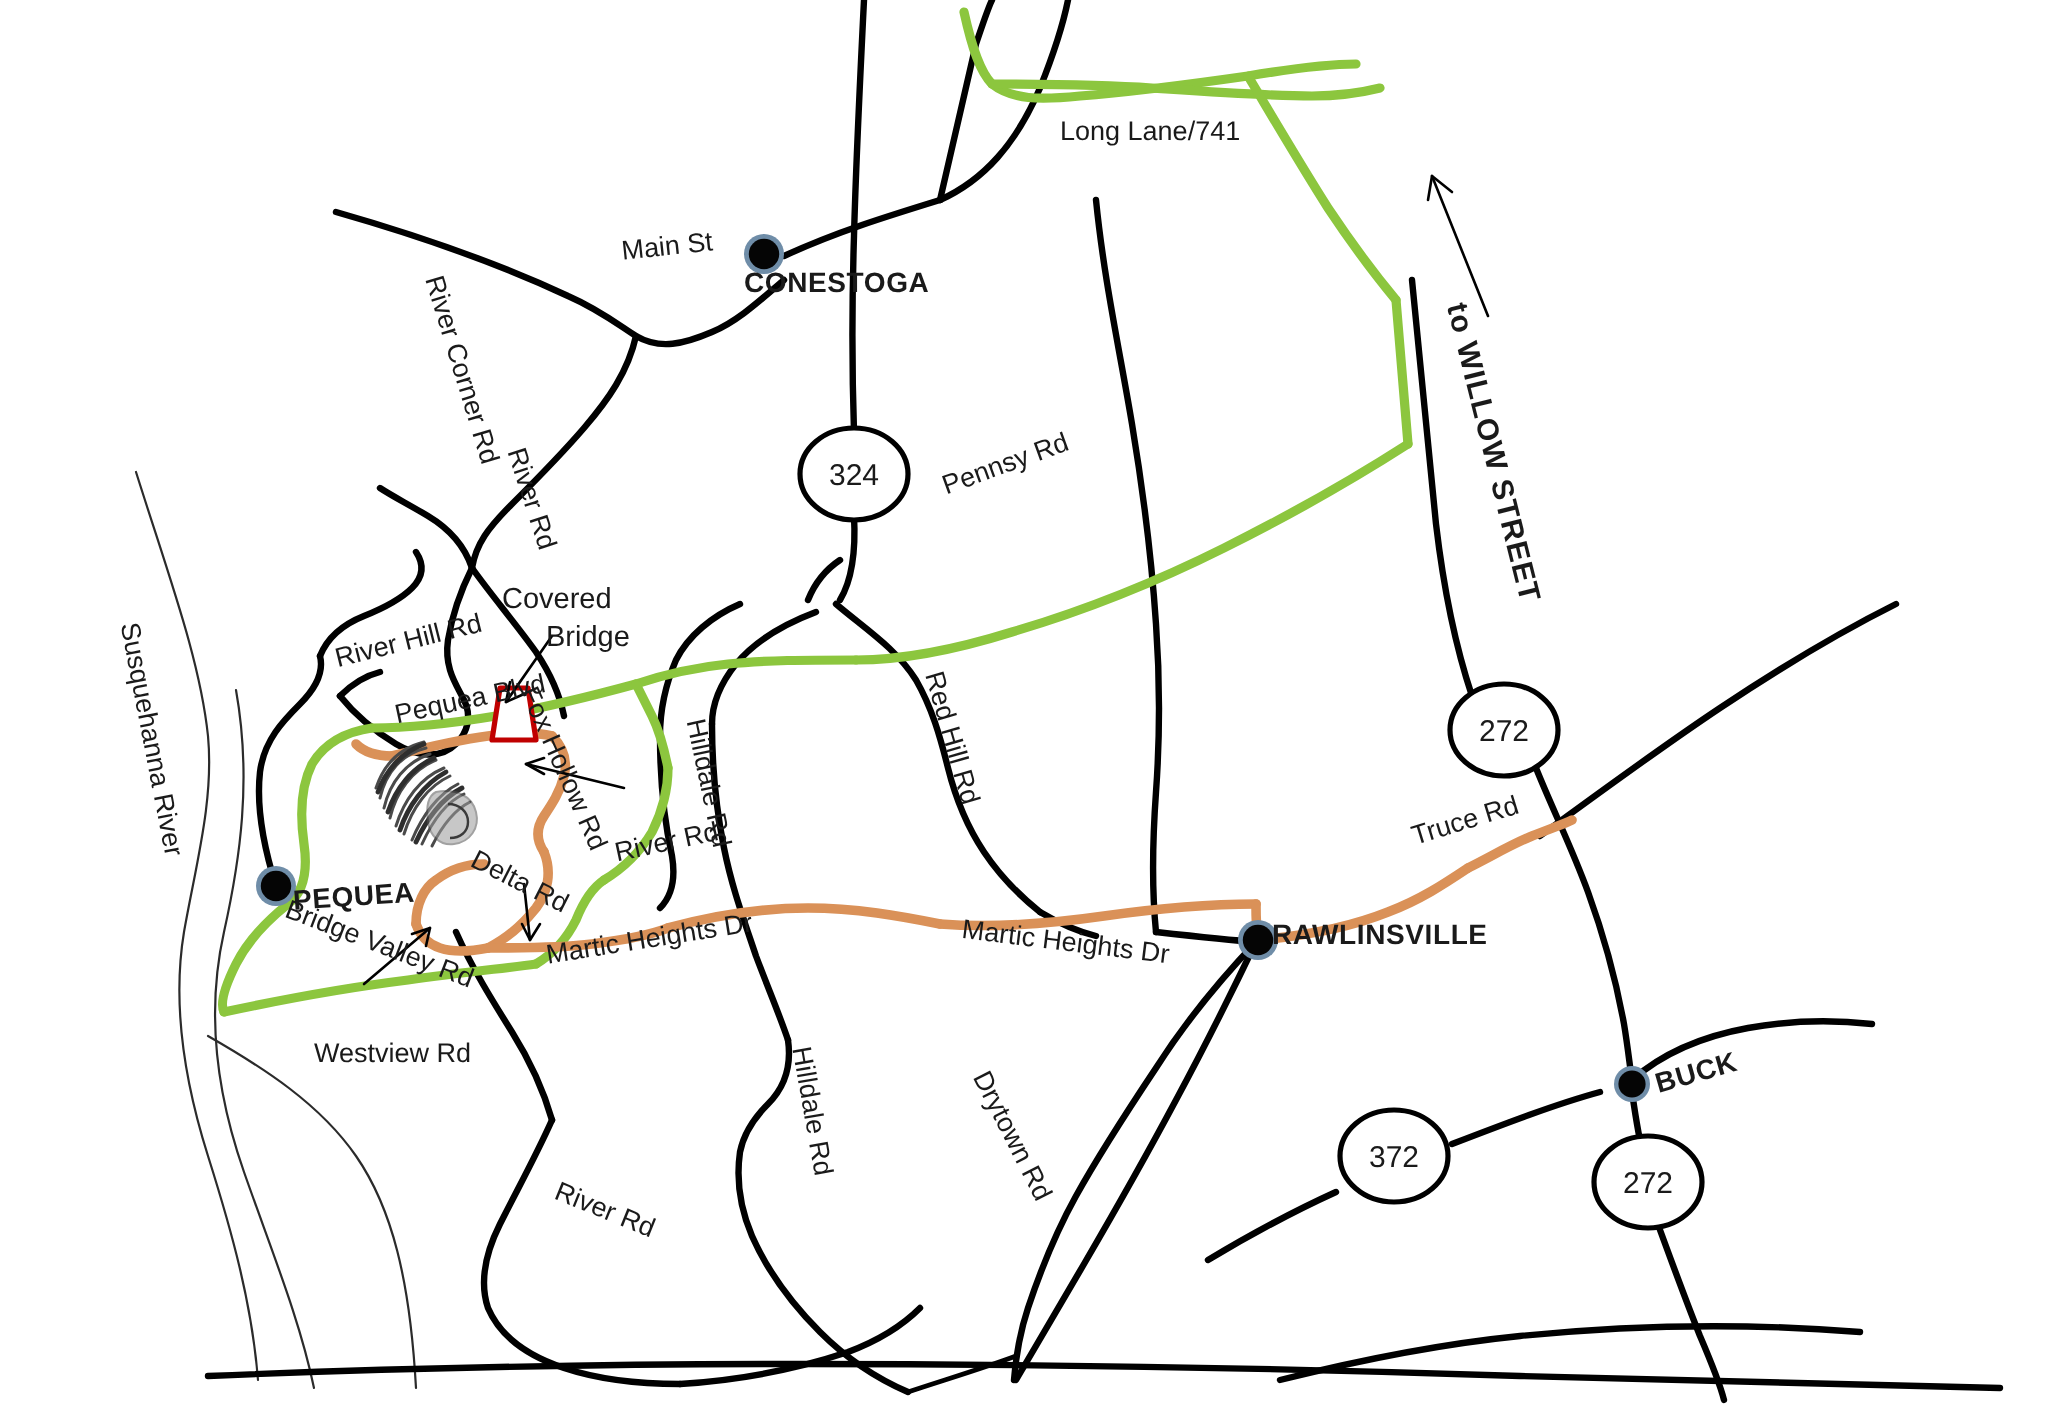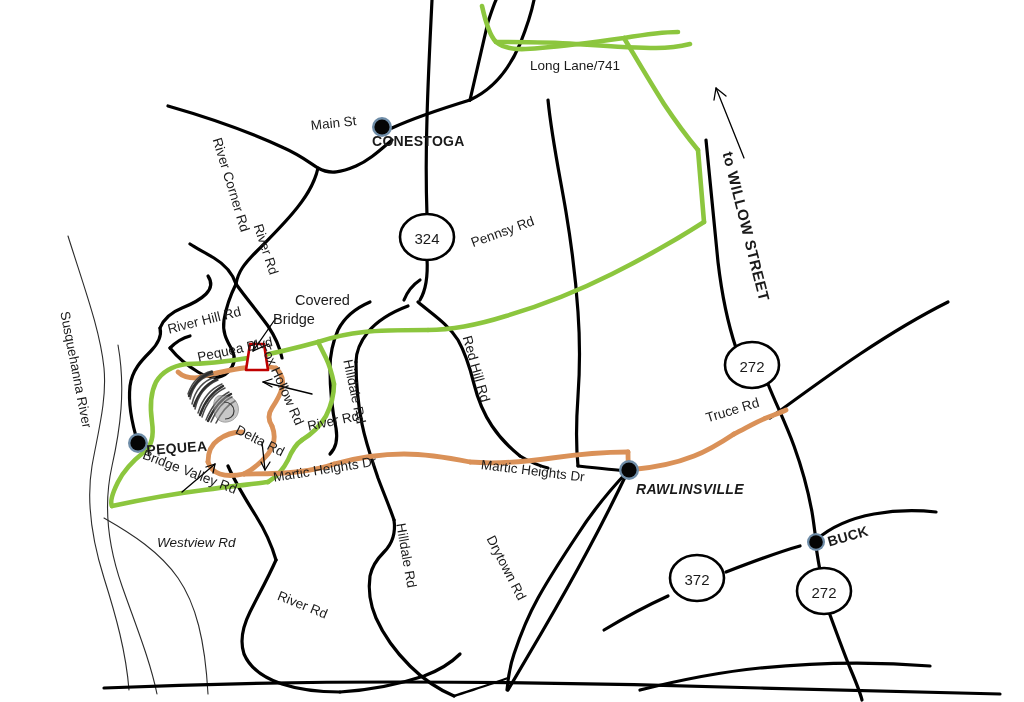--- a/index.html
+++ b/index.html
@@ -215,44 +215,44 @@
       <path d="M16,40 C20,28 28,18 39,13"></path>
       <path d="M22,49 C26,37 34,26 45,20"></path>
       <path d="M30,55 C35,44 43,33 53,28"></path>
     </g>
     <path d="M40,30 C50,28 58,32 60,40 C62,48 57,55 49,56 C42,57 37,52 36,45 C35,38 36,32 40,30 Z" fill="#9a9a9a" opacity="0.55" stroke="#555" stroke-width="1"></path>
     <path d="M46,36 C52,36 56,40 56,45 C56,50 52,53 47,53" fill="none" stroke="#3a3a3a" stroke-width="1.2"></path>
   </svg>
 
   <div class="lbl lbl-town" style="left:360px;top:134px;transform:rotate(0deg);margin-left:12px;">CONESTOGA</div>
   <div class="lbl lbl-town" style="left:146px;top:443px;transform:rotate(-4deg);">PEQUEA</div>
-  <div class="lbl lbl-town" style="left:636px;top:482px;transform:rotate(0deg);font-style:italic;">RAWLINSVILLE</div>
+  <div class="lbl lbl-town" style="left:636px;top:460px;transform:rotate(0deg);">RAWLINSVILLE</div>
   <div class="lbl lbl-town" style="left:826px;top:535px;transform:rotate(-16deg);">BUCK</div>
 
   <div class="lbl lbl-road" style="left:310px;top:118px;transform:rotate(-6deg);">Main St</div>
   <div class="lbl lbl-road" style="left:224px;top:136px;transform:rotate(73deg);">River Corner Rd</div>
   <div class="lbl lbl-road" style="left:265px;top:222px;transform:rotate(72deg);">River Rd</div>
   <div class="lbl lbl-road" style="left:166px;top:322px;transform:rotate(-14deg);">River Hill Rd</div>
   <div class="lbl lbl-road" style="left:196px;top:350px;transform:rotate(-12deg);">Pequea Blvd</div>
   <div class="lbl lbl-road" style="left:271px;top:341px;transform:rotate(66deg);">Fox Hollow Rd</div>
   <div class="lbl lbl-road" style="left:146px;top:447px;transform:rotate(21deg);">Bridge Valley Rd</div>
-  <div class="lbl lbl-road" style="left:157px;top:535px;transform:rotate(0deg);font-style:italic;">Westview Rd</div>
+  <div class="lbl lbl-road" style="left:157px;top:519px;transform:rotate(0deg);">Westview Rd</div>
   <div class="lbl lbl-road" style="left:240px;top:422px;transform:rotate(27deg);">Delta Rd</div>
   <div class="lbl lbl-road" style="left:306px;top:419px;transform:rotate(-12deg);">River Rd</div>
   <div class="lbl lbl-road" style="left:272px;top:470px;transform:rotate(-9deg);">Martic Heights Dr</div>
   <div class="lbl lbl-road" style="left:482px;top:457px;transform:rotate(7deg);">Martic Heights Dr</div>
   <div class="lbl lbl-road" style="left:281px;top:588px;transform:rotate(22deg);">River Rd</div>
   <div class="lbl lbl-road" style="left:355px;top:358px;transform:rotate(78deg);">Hilldale Rd</div>
   <div class="lbl lbl-road" style="left:408px;top:522px;transform:rotate(80deg);">Hilldale Rd</div>
   <div class="lbl lbl-road" style="left:474px;top:334px;transform:rotate(74deg);">Red Hill Rd</div>
   <div class="lbl lbl-road" style="left:497px;top:533px;transform:rotate(63deg);">Drytown Rd</div>
   <div class="lbl lbl-road" style="left:469px;top:236px;transform:rotate(-20deg);">Pennsy Rd</div>
   <div class="lbl lbl-road" style="left:530px;top:58px;transform:rotate(0deg);text-align:center;">Long Lane/741</div>
   <div class="lbl lbl-road" style="left:704px;top:411px;transform:rotate(-17deg);">Truce Rd</div>
 
-  <div class="lbl lbl-note" style="left:251px;top:292px;margin-left:44px;">Covered</div>
+  <div class="lbl lbl-note" style="left:251px;top:292px;">Covered</div>
   <div class="lbl lbl-note" style="left:257px;top:311px;margin-left:16px;">Bridge</div>
 
   <div class="lbl lbl-river" style="left:72px;top:310px;transform:rotate(79deg);">Susquehanna River</div>
 
   <div class="lbl lbl-big" style="left:735px;top:150px;transform:rotate(76deg);">to WILLOW STREET</div>
 
 </div>
 
 </body></html>

